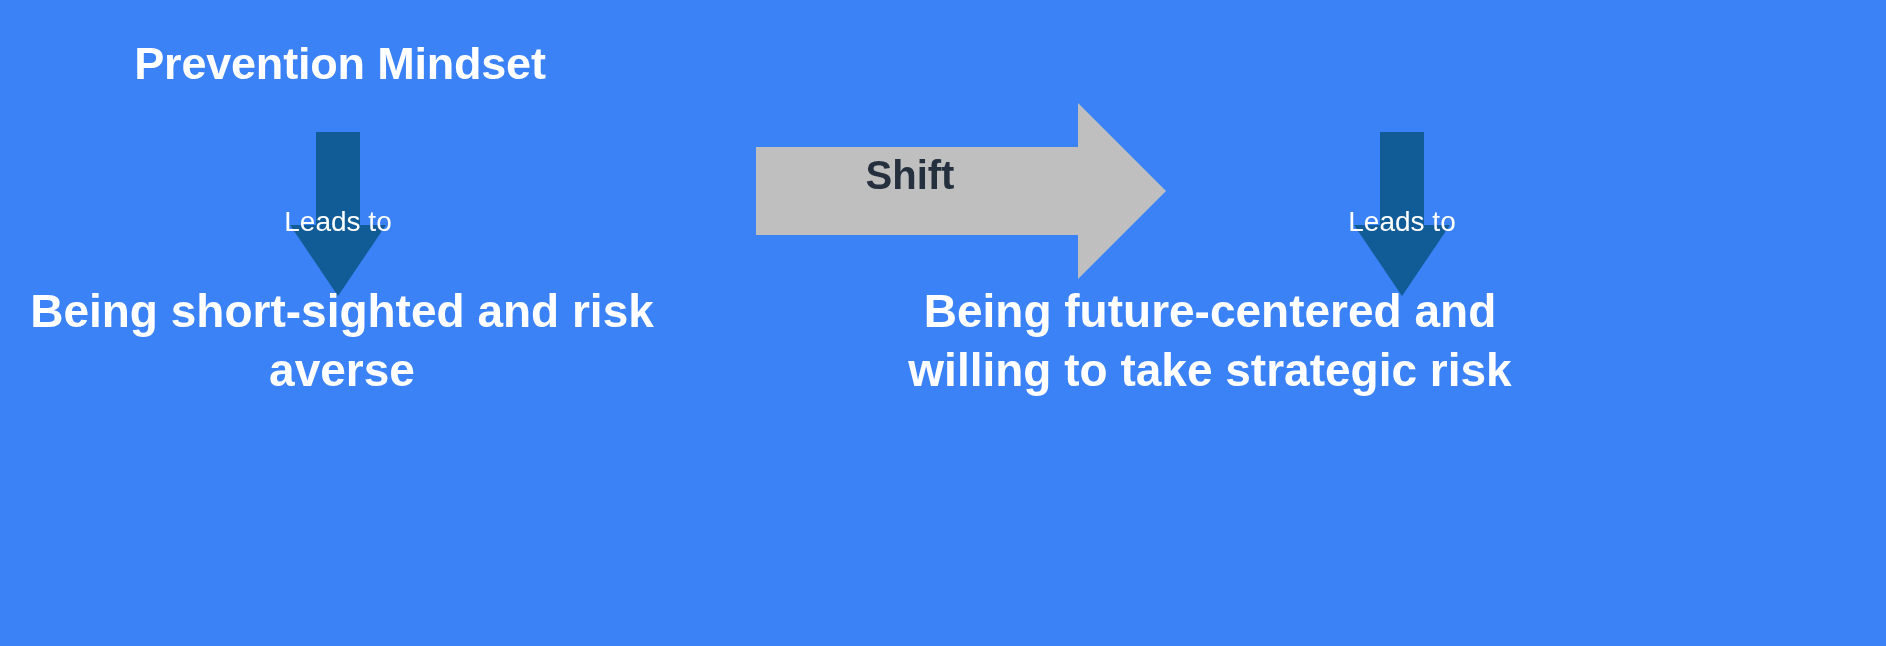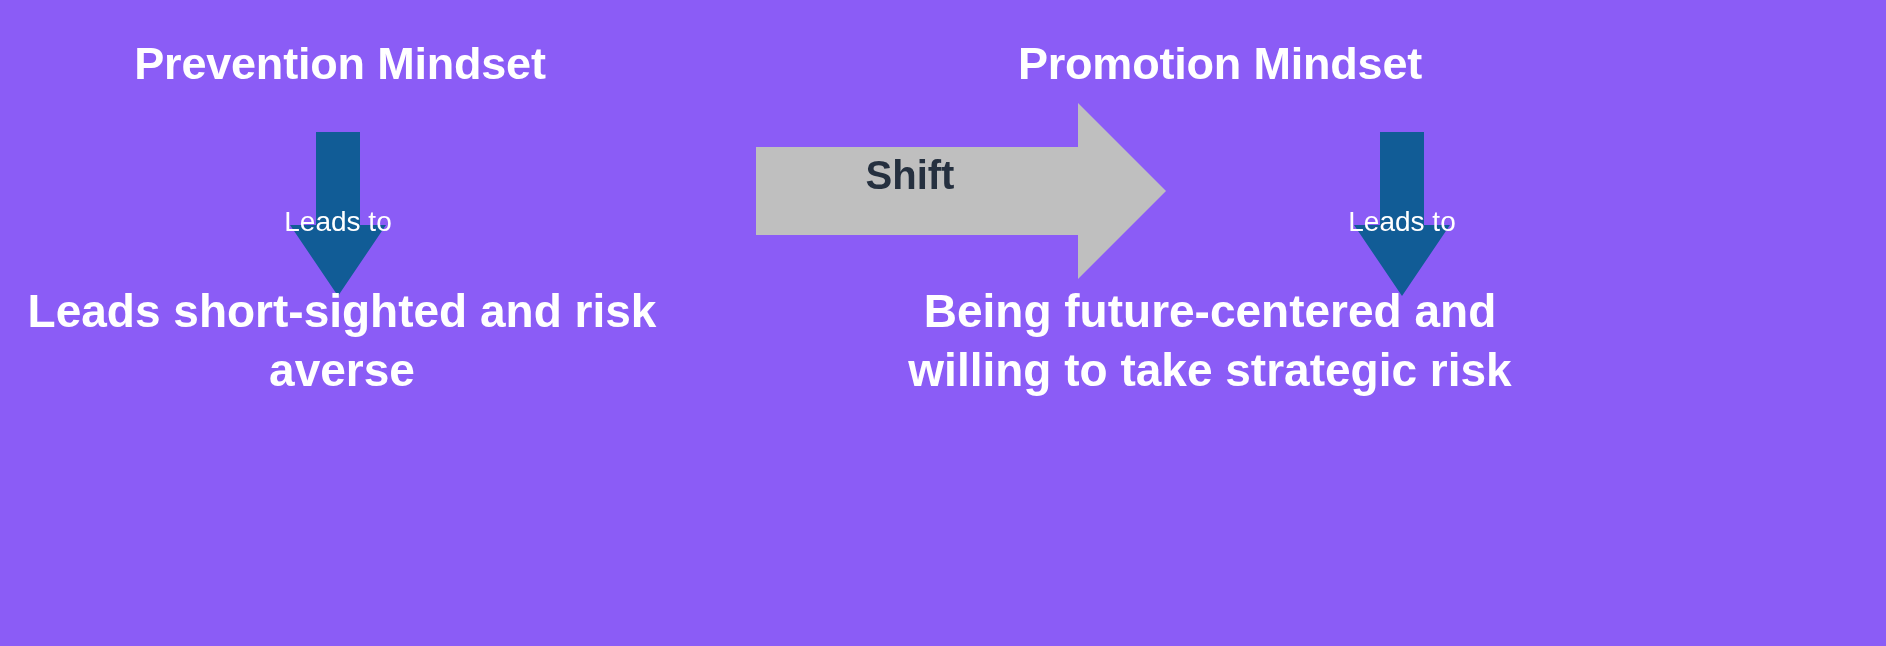--- a/index.html
+++ b/index.html
@@ -4,21 +4,21 @@
 <style>
   html, body {
     margin: 0;
     padding: 0;
     background: #25303f;
   }
   #slide {
     position: relative;
     width: 1886px;
     height: 646px;
-    background: #8b5cf6;
+    background: #3b82f6;
     overflow: hidden;
     font-family: "Liberation Sans", sans-serif;
   }
 
   
   .mindset-title {
     position: absolute;
     text-align: center;
     color: #ffffff;
     font-weight: bold;
@@ -95,21 +95,20 @@
     white-space: nowrap;
   }
 </style>
 </head>
 <body>
 
 <div id="slide">
 
   <div class="mindset-title" id="title-left">Prevention Mindset</div>
 
-  <div class="mindset-title" id="title-right">Promotion Mindset</div>
 
   <div class="down-arrow-wrap" id="down-arrow-left">
     <svg viewBox="0 0 240 170" xmlns="http://www.w3.org/2000/svg">
       <polygon points="142,0 142,93 168,93 120,164 72,93 98,93 98,0" fill="#115C96"></polygon>
     </svg>
     <div class="leads-to-label">Leads to</div>
   </div>
 
   <div id="shift-arrow">
     <svg viewBox="0 0 412 182" xmlns="http://www.w3.org/2000/svg">
@@ -118,17 +117,17 @@
     <div id="shift-label">Shift</div>
   </div>
 
   <div class="down-arrow-wrap" id="down-arrow-right">
     <svg viewBox="0 0 240 170" xmlns="http://www.w3.org/2000/svg">
       <polygon points="142,0 142,93 168,93 120,164 72,93 98,93 98,0" fill="#115C96"></polygon>
     </svg>
     <div class="leads-to-label">Leads to</div>
   </div>
 
-  <div class="outcome" id="outcome-left">Leads short-sighted and risk averse</div>
+  <div class="outcome" id="outcome-left">Being short-sighted and risk averse</div>
 
   <div class="outcome" id="outcome-right">Being future-centered and willing to take strategic risk</div>
 
 </div>
 
 </body></html>

